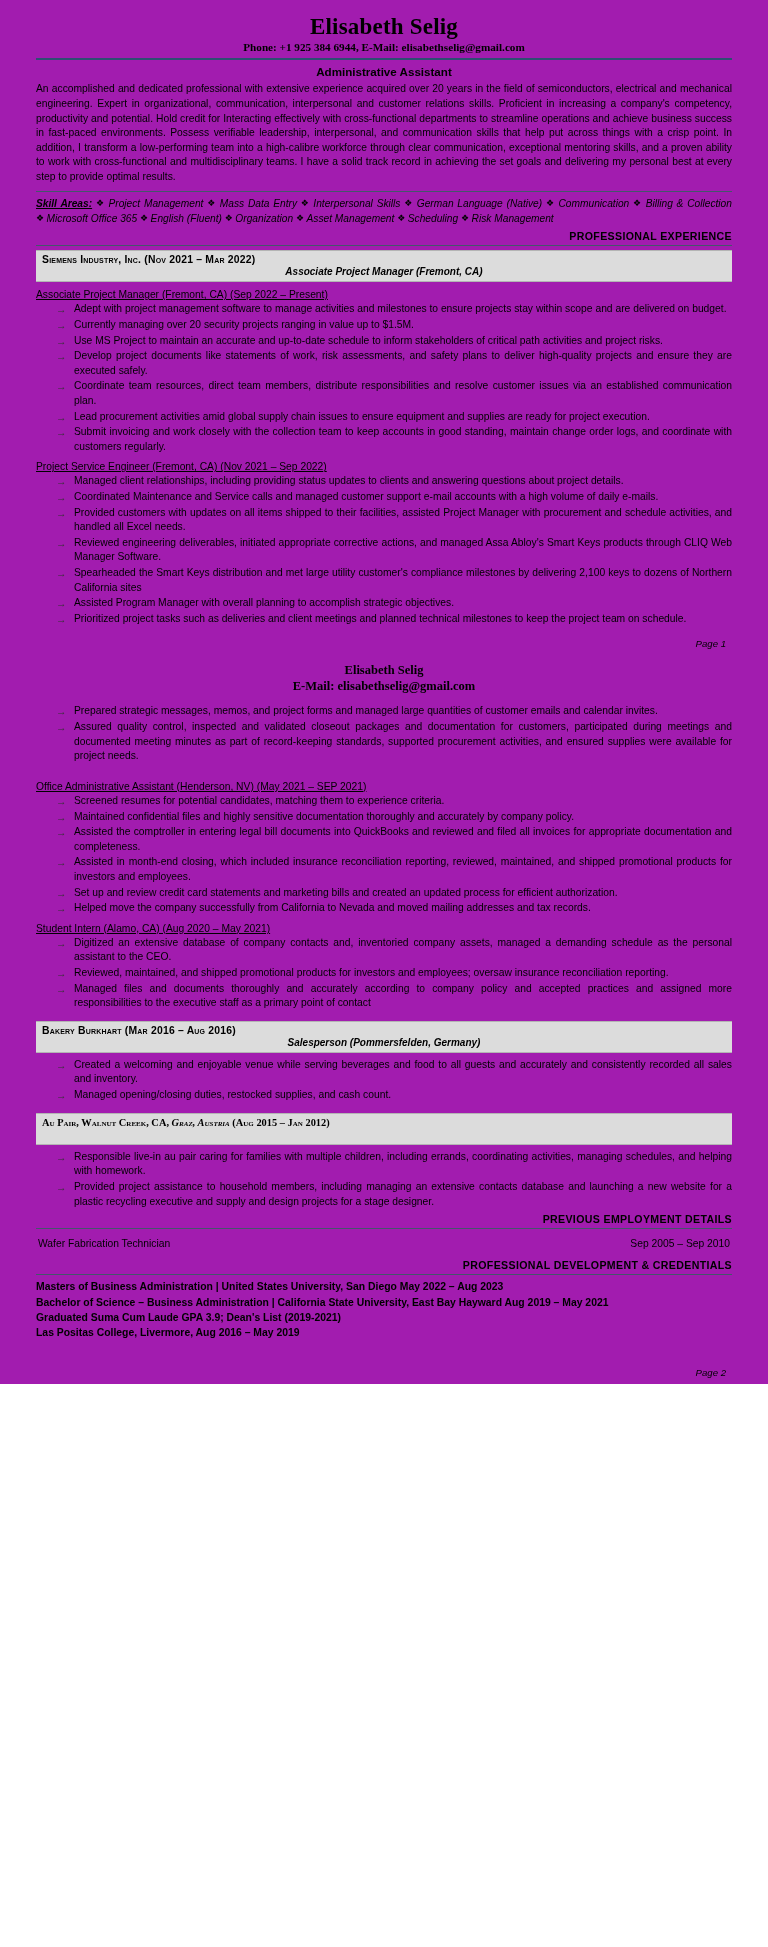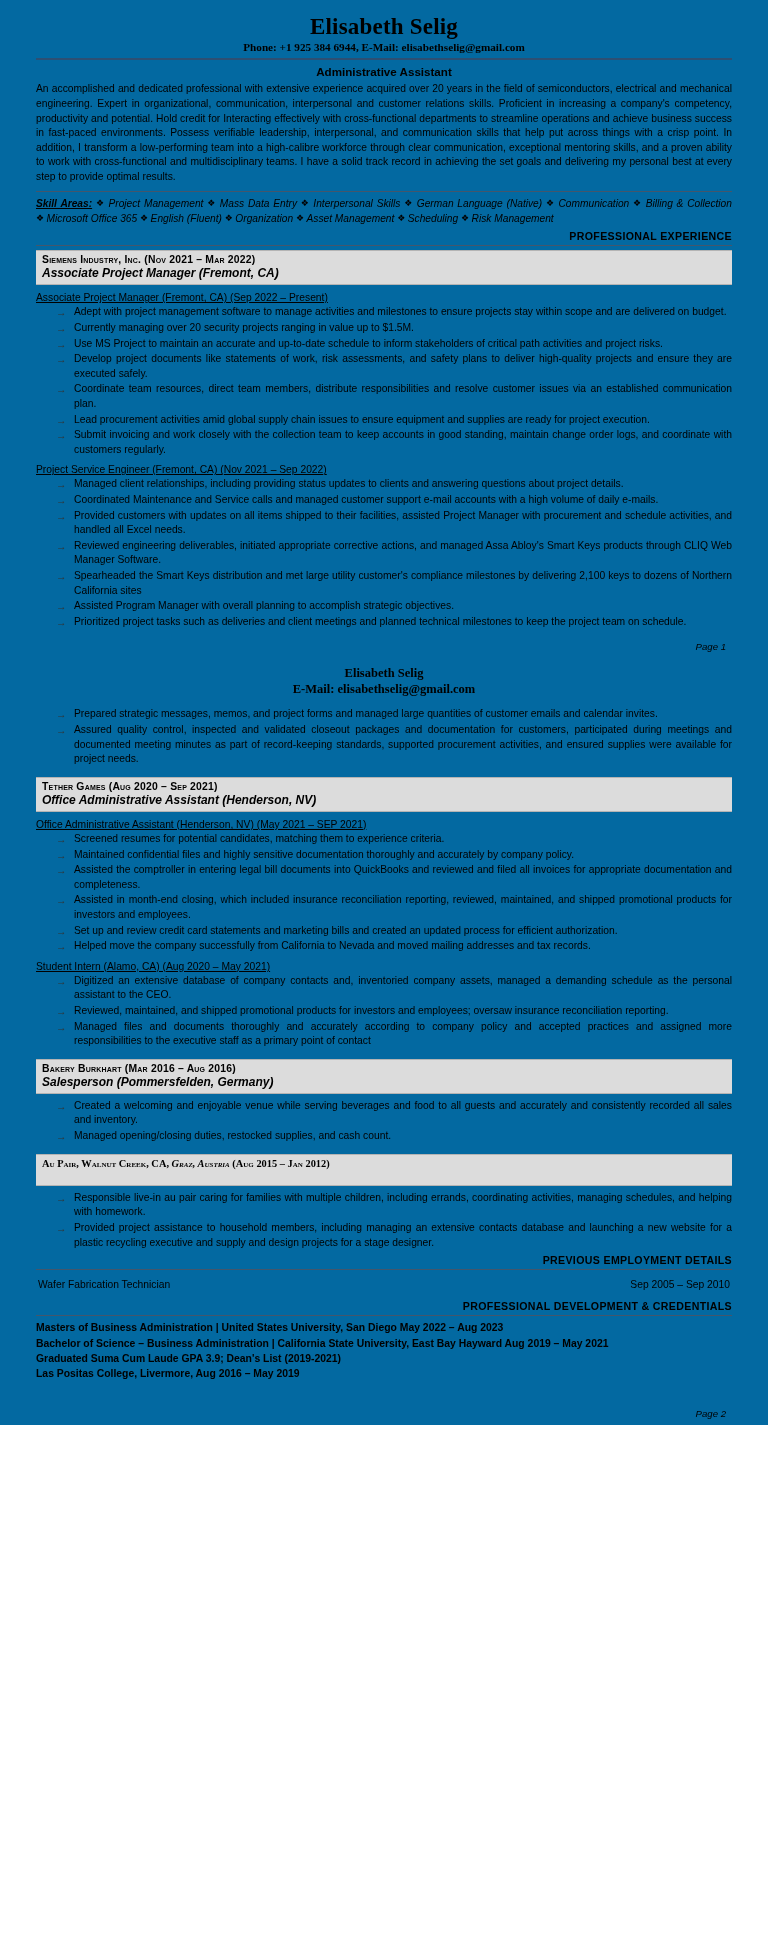--- a/index.html
+++ b/index.html
@@ -7,21 +7,21 @@
     padding: 0;
     background: #ffffff;
   }
   body {
     font-family: "Liberation Sans", sans-serif;
     color: #000000;
   }
   .page {
     width: 768px;
     margin: 0 auto;
-    background: #0369a1;
+    background: #a21caf;
     position: relative;
     box-sizing: border-box;
   }
   .sheet {
     padding: 8px 36px 4px 36px;
     box-sizing: border-box;
   }
 
   
   .name {
@@ -110,24 +110,25 @@
     padding-bottom: 16px;
     font-family: Liberation Serif, serif;
   }
   .company-name {
     font-size: 10.4px;
     font-weight: bold;
     font-variant: small-caps;
     letter-spacing: 0.2px;
   }
   .company-role {
-    font-size: 12px;
+    font-size: 10px;
     font-weight: bold;
     font-style: italic;
     margin-top: 1px;
+    text-align: center;
   }
   .band-mixed {
     font-size: 10.4px;
     font-weight: bold;
     font-variant: small-caps;
   }
   .band-mixed .ital {
     font-style: italic;
   }
 
@@ -260,24 +261,20 @@
     <div class="p2-name">Elisabeth Selig</div>
     <div class="p2-mail">E-Mail: elisabethselig@gmail.com</div>
 
     <ul class="bullets">
         <li>Prepared strategic messages, memos, and project forms and managed large quantities of customer emails and calendar invites.</li>
         <li>Assured quality control, inspected and validated closeout packages and documentation for customers, participated during meetings and documented meeting minutes as part of record-keeping standards, supported procurement activities, and ensured supplies were available for project needs.</li>
       </ul>
 
     <div class="gap-sm"></div>
 
-    <div class="company-band">
-      <div class="company-name">Tether Games (Aug 2020 – Sep 2021)</div>
-      <div class="company-role">Office Administrative Assistant (Henderson, NV)</div>
-    </div>
 
     <div class="role-head">Office Administrative Assistant (Henderson, NV) (May 2021 – SEP 2021)</div>
     <ul class="bullets">
         <li>Screened resumes for potential candidates, matching them to experience criteria.</li>
         <li>Maintained confidential files and highly sensitive documentation thoroughly and accurately by company policy.</li>
         <li>Assisted the comptroller in entering legal bill documents into QuickBooks and reviewed and filed all invoices for appropriate documentation and completeness.</li>
         <li>Assisted in month-end closing, which included insurance reconciliation reporting, reviewed, maintained, and shipped promotional products for investors and employees.</li>
         <li>Set up and review credit card statements and marketing bills and created an updated process for efficient authorization.</li>
         <li>Helped move the company successfully from California to Nevada and moved mailing addresses and tax records.</li>
       </ul>

